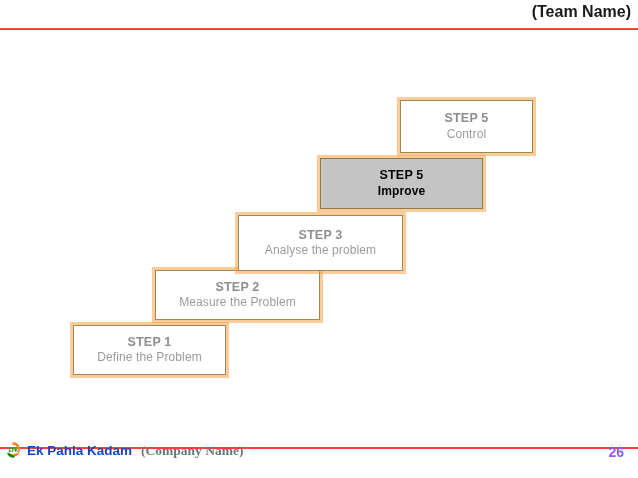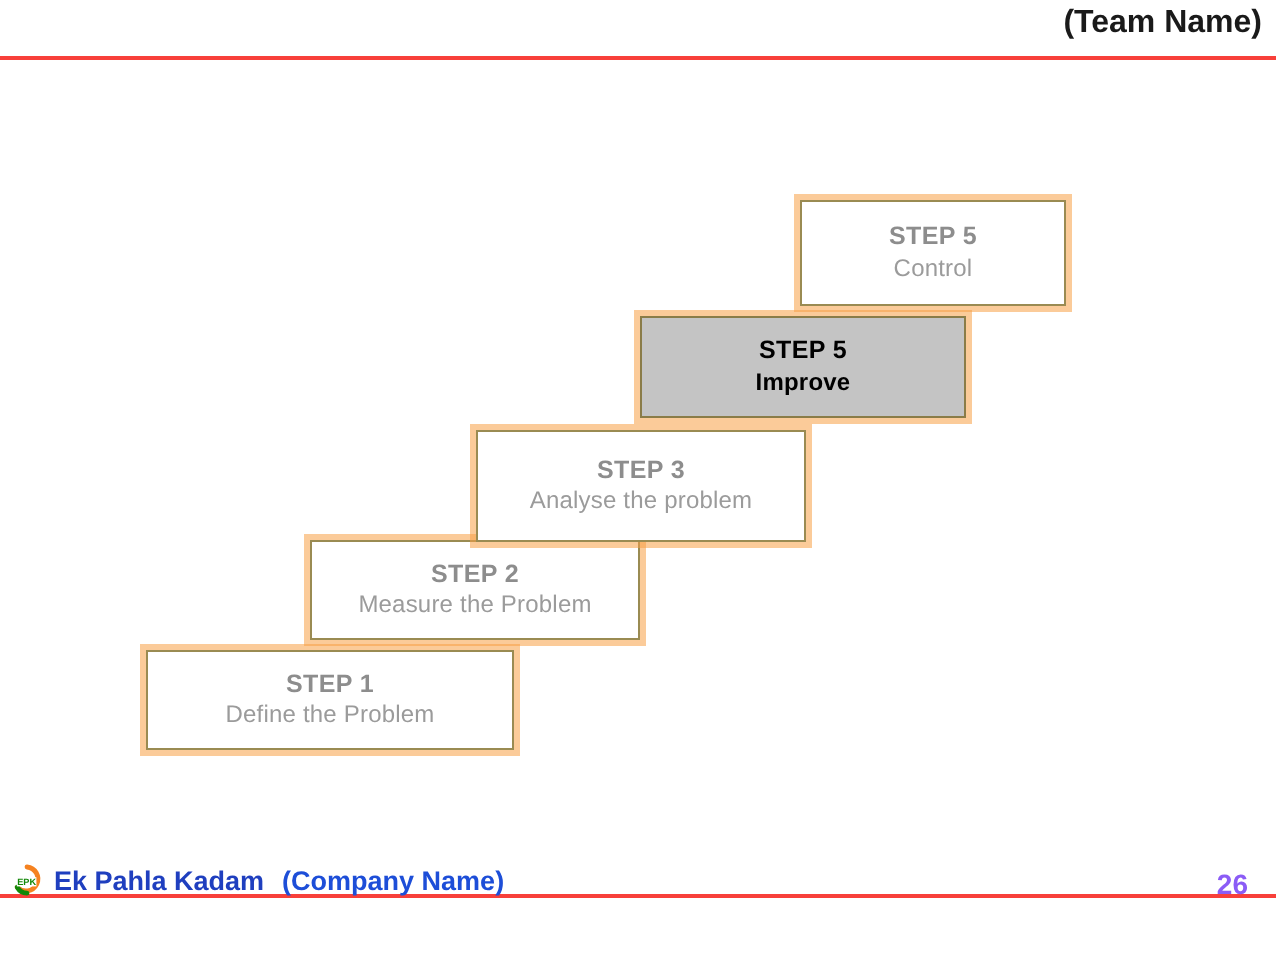--- a/index.html
+++ b/index.html
@@ -68,21 +68,21 @@
     position: absolute;
     left: 0;
     top: 447px;
     width: 638px;
     height: 2px;
     background: #f8403a;
   }
   .footer {
     position: absolute;
     left: 0;
-    top: 427px;
+    top: 437px;
     width: 638px;
     height: 29px;
   }
   .footer-left {
     position: absolute;
     left: 5px;
     top: 5px;
     display: flex;
     align-items: center;
     gap: 5px;
@@ -94,24 +94,24 @@
     position: relative;
     flex: none;
   }
   .footer-company {
     font-family: "Liberation Sans", sans-serif;
     font-size: 13.5px;
     font-weight: bold;
     color: #1f3fbf;
   }
   .footer-company-suffix {
-    font-family: Liberation Sans, sans-serif;
+    font-family: Liberation Serif, serif;
     font-size: 13.5px;
     font-weight: bold;
-    color: #1d4ed8;
+    color: #737373;
     margin-left: 4px;
   }
   .page-number {
     position: absolute;
     right: 14px;
     top: 7px;
     font-family: "Liberation Sans", sans-serif;
     font-size: 14px;
     font-weight: bold;
     color: #8b5cf6;
@@ -169,21 +169,21 @@
 
   <div class="header">
     <div class="header-title">
       <span class="brand-suffix">(Team Name)</span>
     </div>
     <div class="header-rule"></div>
   </div>
 
   <div class="stair-area">
 
-    <div class="step-box" style="left:73px; top:295px; width:184px; height:50px;">
+    <div class="step-box" style="left:73px; top:295px; width:153px; height:50px;">
       <span class="step-title">STEP 1</span>
       <span class="step-desc">Define the Problem</span>
     </div>
 
     <div class="step-box" style="left:155px; top:240px; width:165px; height:50px;">
       <span class="step-title">STEP 2</span>
       <span class="step-desc">Measure the Problem</span>
     </div>
 
     <div class="step-box" style="left:238px; top:185px; width:165px; height:56px;">

